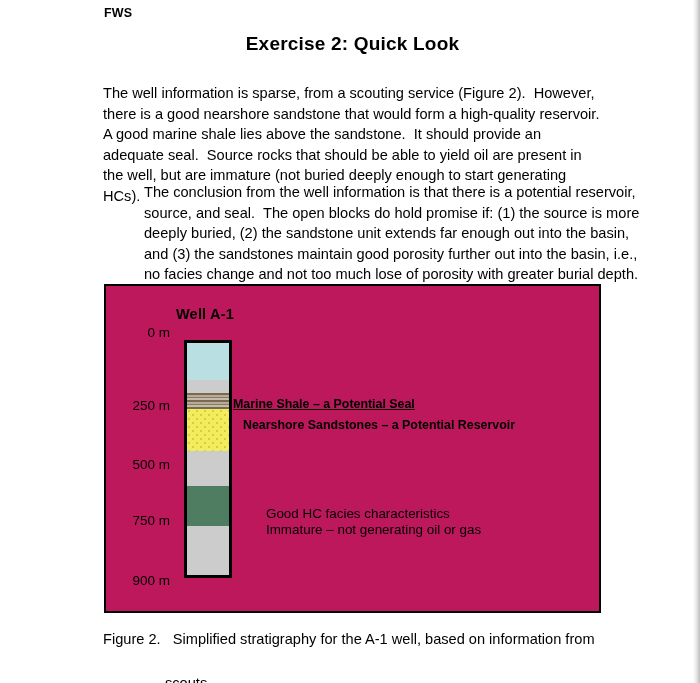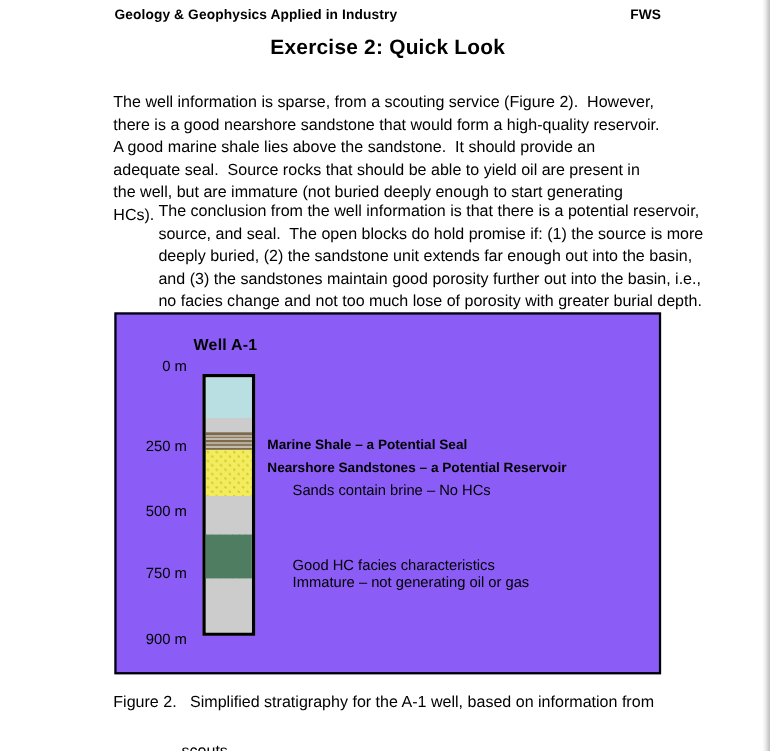--- a/index.html
+++ b/index.html
@@ -63,21 +63,21 @@
   #para-2 { top: 182px; margin-left: 41px; }
 
   
   .figure-box {
     position: absolute;
     left: 104px;
     top: 284px;
     width: 497px;
     height: 329px;
     border: 2px solid #000000;
-    background: #8b5cf6;
+    background: #be185d;
     box-sizing: border-box;
   }
 
   .well-title {
     position: absolute;
     left: 70px;
     top: 20px;
     font-size: 14.5px;
     font-weight: bold;
     letter-spacing: 0.2px;
@@ -198,21 +198,20 @@
     padding-left: 62px;
     margin-top: 24px;
   }
 </style>
 </head>
 <body>
 
 <div class="page-edge-right"></div>
 
 <div class="header">
-  <span>Geology &amp; Geophysics Applied in Industry</span>
   <span>FWS</span>
 </div>
 
 <div class="exercise-title">Exercise 2:  Quick Look</div>
 
 <div class="para" id="para-1">The well information is sparse, from a scouting service (Figure 2).  However, there is a good nearshore sandstone that would form a high-quality reservoir.  A good marine shale lies above the sandstone.  It should provide an adequate seal.  Source rocks that should be able to yield oil are present in the well, but are immature (not buried deeply enough to start generating HCs).</div>
 <div class="para" id="para-2">The conclusion from the well information is that there is a potential reservoir, source, and seal.  The open blocks do hold promise if: (1) the source is more deeply buried, (2) the sandstone unit extends far enough out into the basin, and (3) the sandstones maintain good porosity further out into the basin, i.e., no facies change and not too much lose of porosity with greater burial depth.</div>
 
 <div class="figure-box">
 
@@ -229,24 +228,23 @@
       <div class="layer layer-water" style="top:0px;   height:37px;"></div>
       <div class="layer layer-gray" style="top:37px;  height:13px;"></div>
       <div class="layer layer-shale" style="top:50px;  height:16px;"></div>
       <div class="layer layer-sand" style="top:66px;  height:42px;"></div>
       <div class="layer layer-gray" style="top:108px; height:35px;"></div>
       <div class="layer layer-organic" style="top:143px; height:40px;"></div>
       <div class="layer layer-gray" style="top:183px; height:55px;"></div>
     </div>
   </div>
 
-  <div class="anno anno-bold" style="left:137px; top:110px;">Marine Shale – a Potential Seal</div>
+  <div class="anno anno-bold" style="left:127px; top:110px;text-decoration:underline;">Marine Shale – a Potential Seal</div>
 
   <div class="anno anno-bold" style="left:137px; top:131px;">Nearshore Sandstones – a Potential Reservoir</div>
-  <div class="anno anno-sub" style="left:160px; top:152px;">Sands contain brine – No HCs</div>
 
   <div class="anno anno-sub" style="left:160px; top:220px;">Good HC facies characteristics</div>
   <div class="anno anno-sub" style="left:160px; top:236px;">Immature – not generating oil or gas</div>
 
 </div>
 
 <div class="caption">
   <span>Figure 2.</span>
   <span>&nbsp; </span><span>Simplified stratigraphy for the A-1 well, based on information from</span>
   <span class="caption-indent">scouts.</span>

